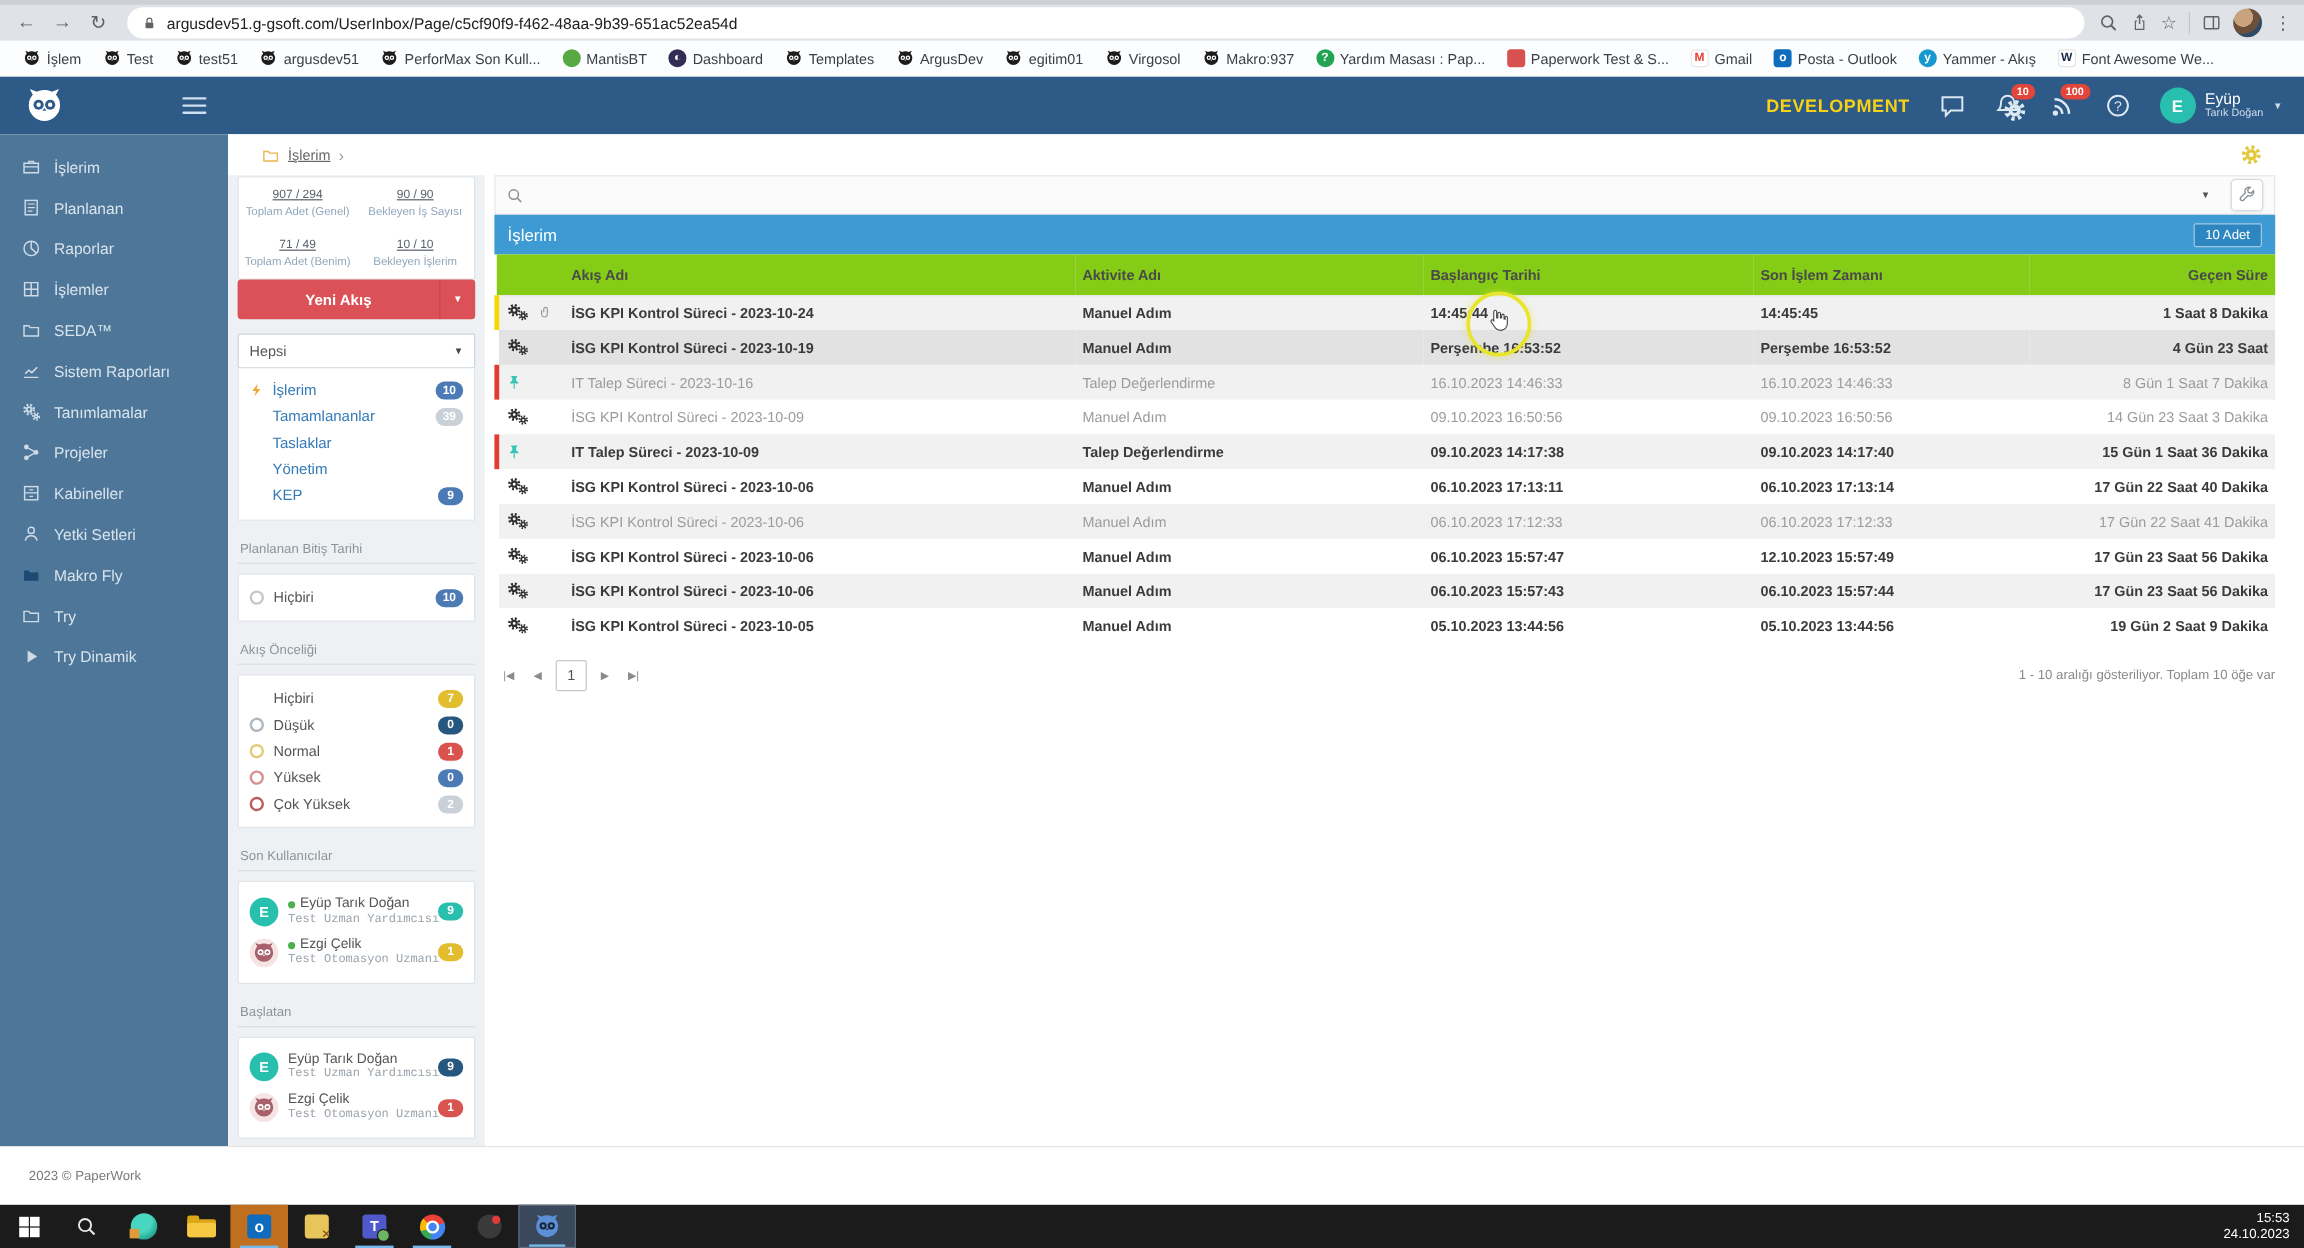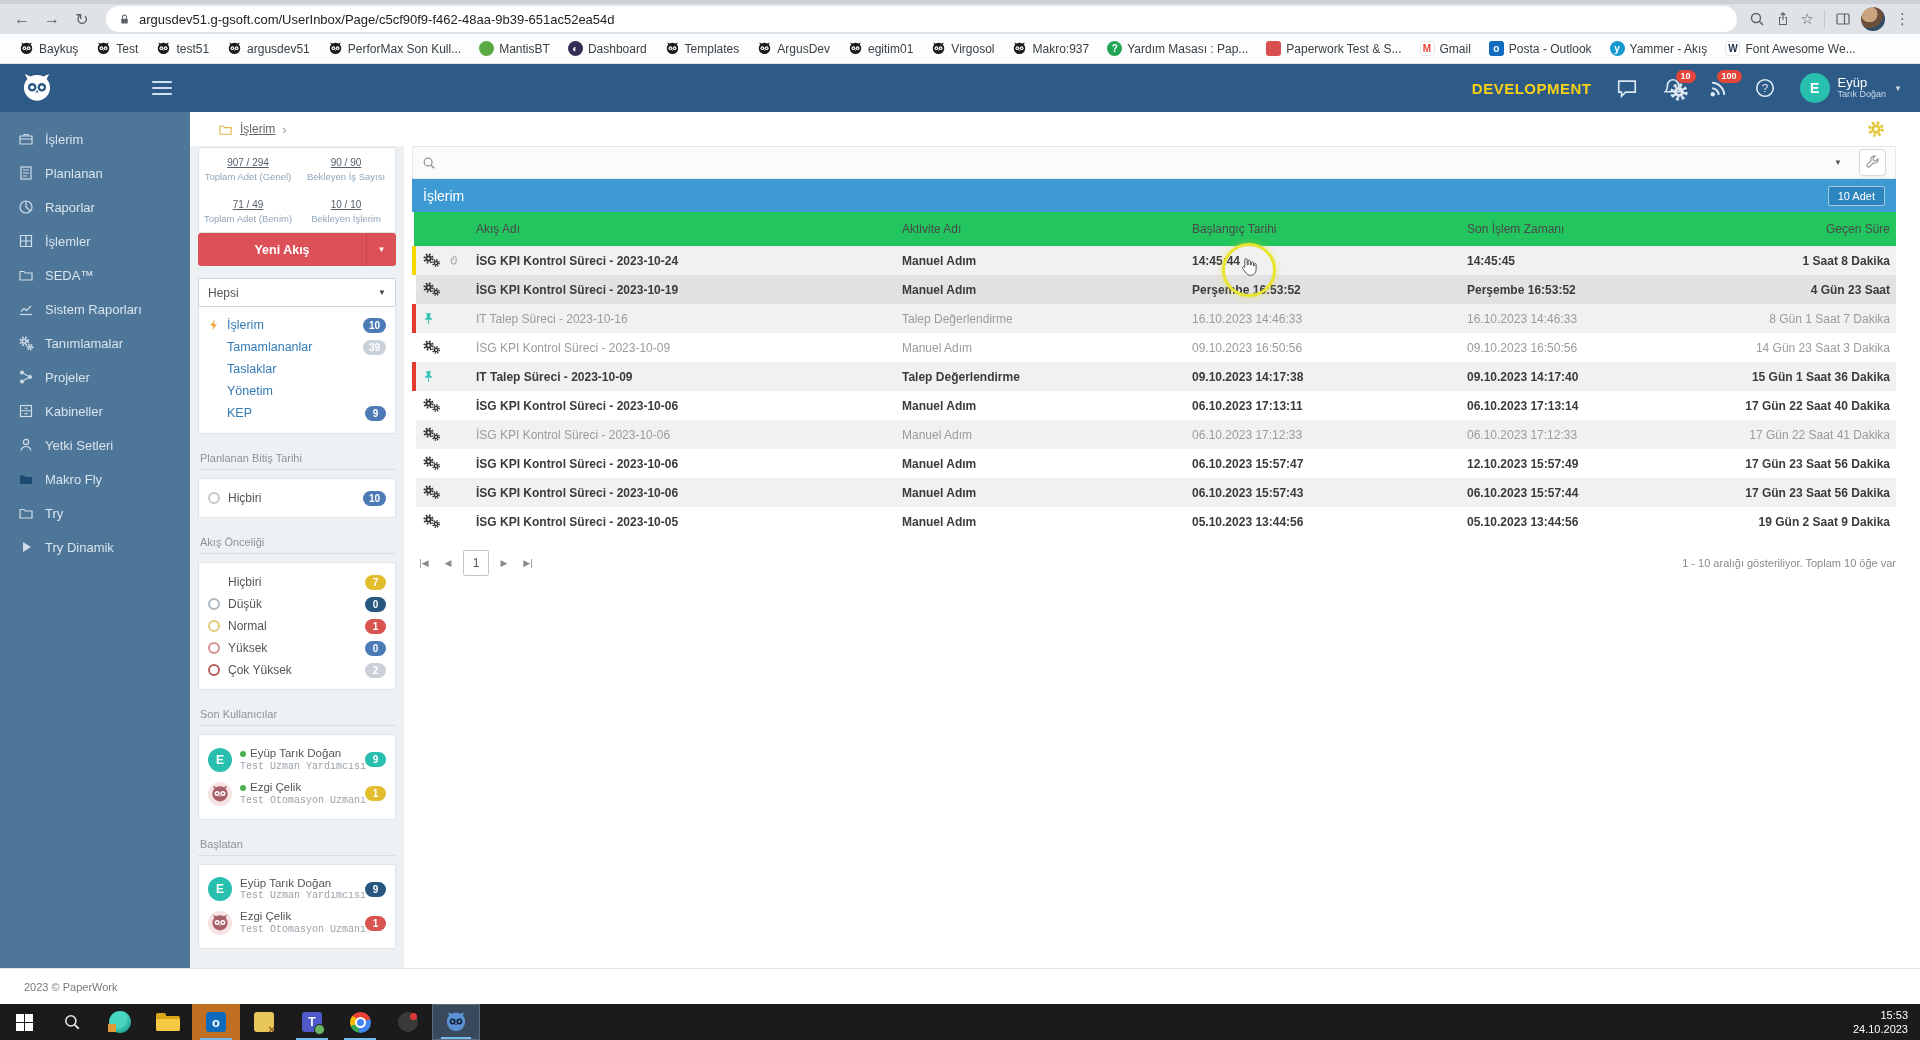--- a/index.html
+++ b/index.html
@@ -118,21 +118,21 @@
   .searchbar .mag{width:14px;height:14px;color:#8a8f94;}
   .searchbar input{flex:1;border:0;outline:0;background:transparent;font-size:12px;color:#444;font-family:inherit;}
   .sb-caret{width:26px;height:24px;display:flex;align-items:center;justify-content:center;font-size:8px;color:#555;border-radius:3px;}
   .sb-wrench{width:27px;height:27px;border:1px solid #d8dadd;background:#fff;border-radius:4px;display:flex;align-items:center;justify-content:center;color:#8a8f94;box-shadow:0 1px 2px rgba(0,0,0,.06);}
   .sb-wrench svg{width:15px;height:15px;}
   .panelbar{height:33px;background:#3d9ad3;display:flex;align-items:center;padding:0 11px;}
   .panelbar .t{color:#fff;font-size:14px;}
   .cnt-badge{margin-left:auto;background:#2e86c1;border:1px solid rgba(255,255,255,.55);color:#fff;font-size:11px;padding:3px 9px;border-radius:2px;}
 
   table{width:100%;border-collapse:collapse;table-layout:fixed;}
-  thead th{height:34px;font-size:12px;color:#4a4a4a;font-weight:400;text-align:left;padding:0 6px;background:#22c55e;border-bottom:1px solid #e7e7e7;}
+  thead th{height:34px;font-size:12px;color:#4a4a4a;font-weight:700;text-align:left;padding:0 6px;background:#84cc16;border-bottom:1px solid #e7e7e7;}
   th.w-ic{width:56px;}
   th.w-act{width:290px;}
   th.w-start{width:275px;}
   th.w-last{width:230px;}
   th.w-el{width:205px;text-align:right;}
   tbody tr:nth-of-type(odd){background:#f1f1f1;}
   tbody tr:nth-of-type(even){background:#fff;}
   .trow[data-state="hover"]{background:#e2e2e2;}
   .trow td{height:29px;font-size:12px;color:#9b9b9b;padding:0 6px;white-space:nowrap;overflow:hidden;}
   .trow[data-unread="true"] td{font-weight:700;color:#3b3b3b;}
@@ -146,21 +146,21 @@
   .pinic{display:none;width:13px;height:16px;color:#35c4b5;vertical-align:middle;}
   .trow[data-icon="pin"] .pinic{display:inline-block;}
   .clipic{display:none;width:12px;height:14px;color:#9a9a9a;vertical-align:middle;margin-left:2px;}
   .trow[data-clip="true"] .clipic{display:inline-block;}
 
   .pager{display:flex;align-items:center;margin-top:14px;}
   .pgbtn{min-width:24px;height:24px;display:flex;align-items:center;justify-content:center;color:#8a8a8a;font-size:9px;padding:0 4px;}
   .pgcur{min-width:26px;height:26px;border:1px solid #c6c6c6;background:#fff;display:flex;align-items:center;justify-content:center;font-size:12px;color:#555;margin:0 3px;border-radius:2px;}
   .pgsum{margin-left:auto;font-size:11px;color:#8a8a8a;}
 
-  .app-footer{height:36px;background:#fff;border-top:1px solid #e4e4e4;display:flex;align-items:center;padding-left:24px;font-size:11px;color:#7a7a7a;flex:none;}
+  .app-footer{height:49px;background:#fff;border-top:1px solid #e4e4e4;display:flex;align-items:center;padding-left:24px;font-size:11px;color:#7a7a7a;flex:none;}
 
   
   .taskbar{height:36px;background:#1b1b1b;display:flex;align-items:stretch;flex:none;}
   .tile{width:48px;display:flex;align-items:center;justify-content:center;position:relative;}
   .tile[data-open="true"]::after{content:"";position:absolute;left:8px;right:8px;bottom:0;height:2px;background:#76b9ed;}
   .tile-outlook{background:#c06e1f;}
   .tile-owl{background:#39485a;border:1px solid #5a6a7c;}
   .win-logo{display:grid;grid-template-columns:8px 8px;grid-template-rows:8px 8px;gap:1px;}
   .win-logo i{background:#fff;}
   .tb-mag{width:18px;height:18px;color:#e8e8e8;}
@@ -328,21 +328,21 @@
 </div>
 <div class="bookbar">
 
     <div class="bm">
       <span class="fav" data-fav="owl">
         <svg class="fav-owl" style="--eye:#fff">
           <use href="#i-owl"></use>
         </svg>
 
       </span>
-      <span>Baykuş</span>
+      <span>İşlem</span>
     </div>
 
     <div class="bm">
       <span class="fav" data-fav="owl">
         <svg class="fav-owl" style="--eye:#fff">
           <use href="#i-owl"></use>
         </svg>
 
       </span>
       <span>Test</span>

